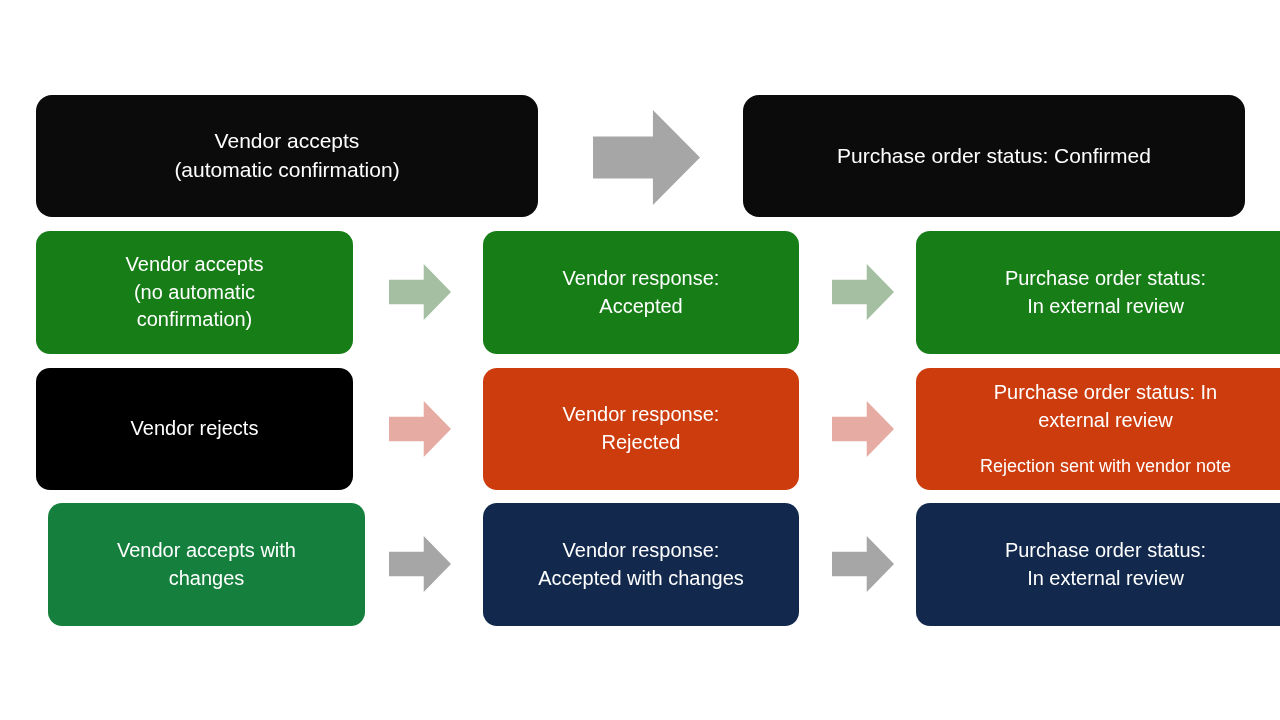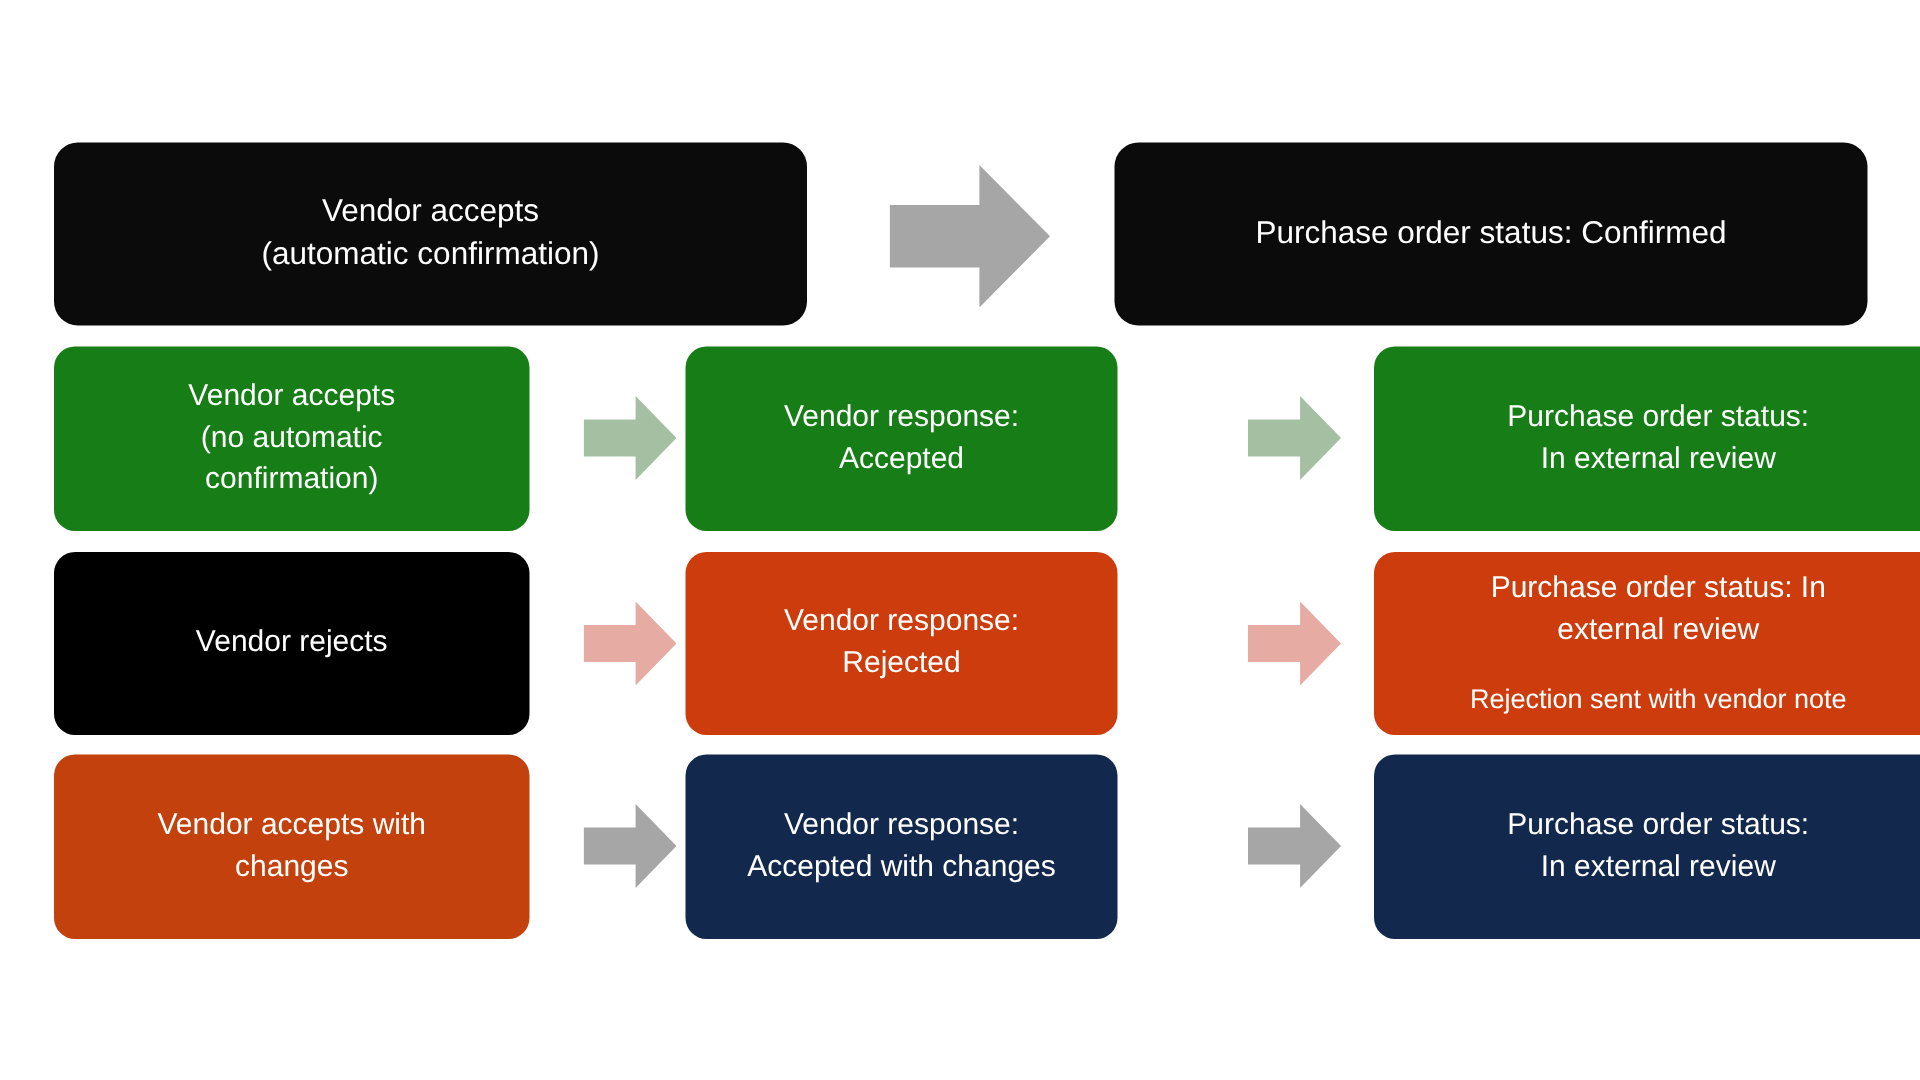--- a/index.html
+++ b/index.html
@@ -29,21 +29,21 @@
   .arrow {
     position: absolute;
     clip-path: polygon(0 28%, 56% 28%, 56% 0, 100% 50%, 56% 100%, 56% 72%, 0 72%);
   }
   
   .b-r1c1 { left: 36px;  top: 95px;  width: 502px; height: 122px; }
   .a-r1   { left: 593px; top: 110px; width: 107px; height: 95px;  }
   .b-r1c2 { left: 743px; top: 95px;  width: 502px; height: 122px; }
   
   .col1 { left: 36px;  width: 317px; }
-  .col2 { left: 457px; width: 288px; }
+  .col2 { left: 483px; width: 316px; }
   .col3 { left: 916px; width: 379px; }
   .ar1  { left: 389px; width: 62px; height: 56px; }
   .ar2  { left: 832px; width: 62px; height: 56px; }
   .row2 { top: 231px; height: 123px; }
   .row3 { top: 368px; height: 122px; }
   .row4 { top: 503px; height: 123px; }
   .a-row2 { top: 264px; }
   .a-row3 { top: 401px; }
   .a-row4 { top: 536px; }
   
@@ -80,21 +80,21 @@
   <div class="arrow a-row3 ar1" style="background: rgb(230, 171, 162);"></div>
   <div class="box row3 col2" style="background: rgb(205, 60, 13);">Vendor response:
 Rejected</div>
   <div class="arrow a-row3 ar2" style="background: rgb(230, 171, 162);"></div>
   <div class="box row3 col3 with-note" style="background: rgb(205, 60, 13);">
     <div class="box-main">Purchase order status: In
 external review</div>
     <div class="box-note">Rejection sent with vendor note</div>
   </div>
 
-  <div class="box row4 col1" style="background: #c2410c;">Vendor accepts with
+  <div class="box row4 col1" style="background: #15803d; margin-left: 12px;">Vendor accepts with
 changes</div>
   <div class="arrow a-row4 ar1" style="background: rgb(166, 166, 166);"></div>
   <div class="box row4 col2" style="background: rgb(18, 41, 77);">Vendor response:
 Accepted with changes</div>
   <div class="arrow a-row4 ar2" style="background: rgb(166, 166, 166);"></div>
   <div class="box row4 col3" style="background: rgb(18, 41, 77);">Purchase order status:
 In external review</div>
 
 </div>
 

